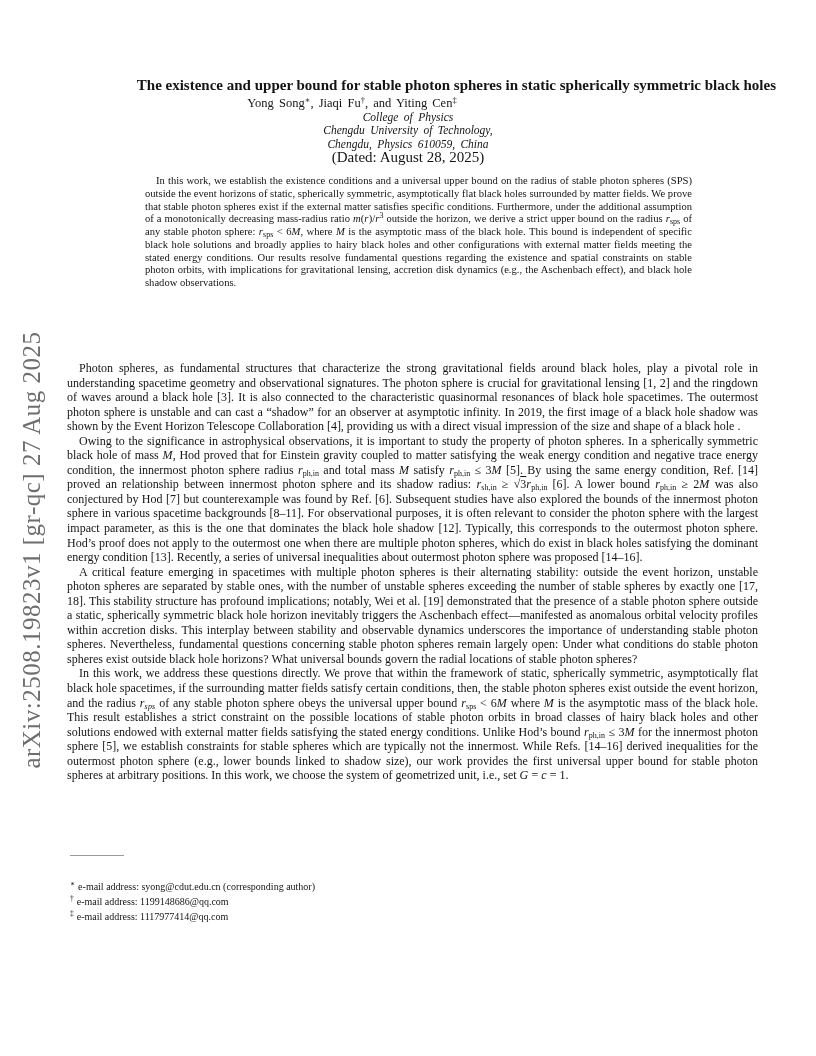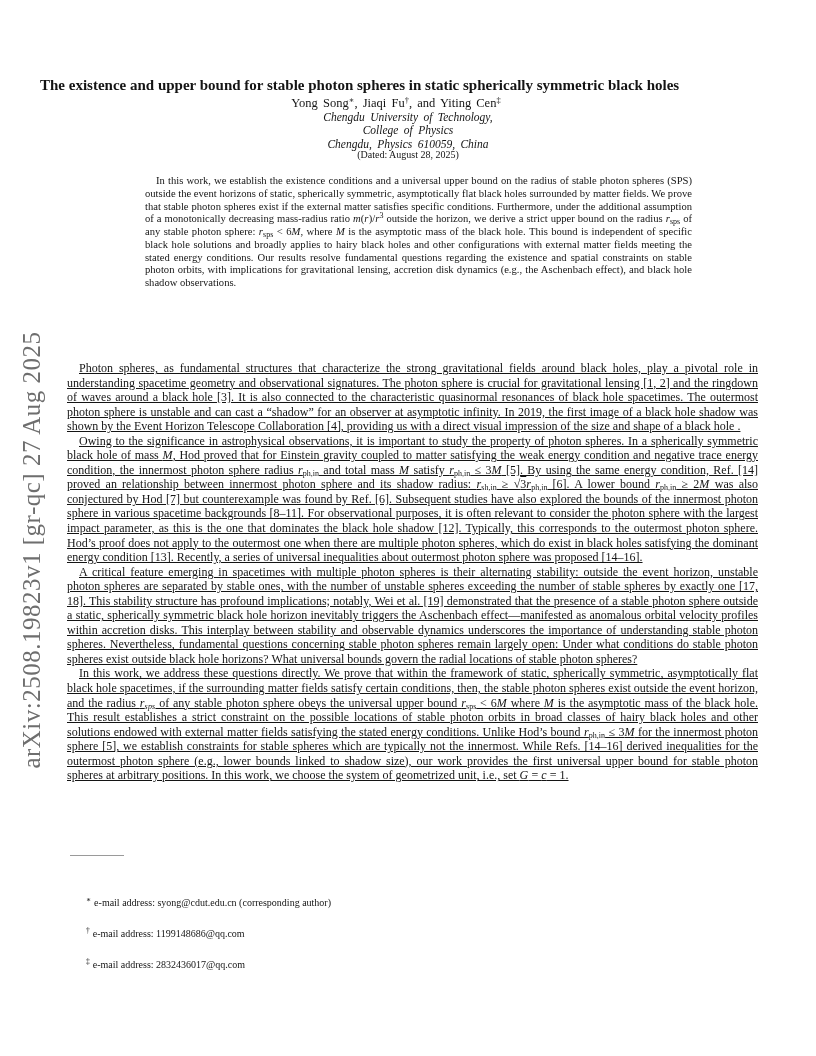--- a/index.html
+++ b/index.html
@@ -26,54 +26,53 @@
     white-space: nowrap;
     font-size: 25px;
     color: #6e6e6e;
     letter-spacing: 0.5px;
   }
   .paper-title {
     position: absolute;
     top: 66px;
     left: 40px;
     width: 736px;
-    text-align: left;
+    text-align: right;
     font-weight: bold;
     font-size: 15px;
     line-height: 19px;
   }
   .authors-line {
     position: absolute;
     top: 96px;
     left: 0;
     width: 704px;
     text-align: center;
     font-size: 12.5px;
     word-spacing: 2px;
-    padding-left: 44px;
   }
   .authors-line sup { font-size: 8.5px; }
   .affiliation-block {
     position: absolute;
     top: 111px;
     left: 0;
     width: 816px;
     text-align: center;
     font-style: italic;
     font-size: 11.5px;
     line-height: 13.3px;
     word-spacing: 2.5px;
   }
   .date-line {
     position: absolute;
     top: 149px;
     left: 0;
     width: 816px;
     text-align: center;
-    font-size: 10px;
+    font-size: 15px;
   }
   .abstract {
     position: absolute;
     top: 175px;
     left: 145px;
     width: 547px;
     font-size: 10.6px;
     line-height: 12.75px;
     text-align: justify;
     text-indent: 11px;
@@ -89,21 +88,20 @@
   }
   .heading-gap { display: inline-block; width: 11px; }
   .body-text {
     position: absolute;
     top: 361px;
     left: 67px;
     width: 691px;
     font-size: 12px;
     line-height: 14.55px;
     text-align: justify;
-    text-decoration: underline;
   }
   .body-text p {
     margin: 0;
     text-indent: 12px;
   }
   sub { font-size: 8px; vertical-align: -2px; line-height: 0; margin-top: 7px; }
   sup { font-size: 8px; vertical-align: 4px; line-height: 0; }
   i { letter-spacing: 0.2px; }
   .sqrt-bar { text-decoration: overline; }
   .footnote-rule {
@@ -115,41 +113,41 @@
     border-top: 1.5px solid #9a9a9a;
   }
   .footnotes {
     position: absolute;
     top: 878px;
     left: 70px;
     width: 560px;
     font-size: 10px;
     line-height: 12.6px;
   }
-  .footnote-line { margin: 16px; }
+  .footnote-line { margin: 0; }
   .footnote-line .marker {
     font-size: 7.5px;
     vertical-align: 3.5px;
     padding-right: 3px;
   }
 </style>
 </head>
 <body>
 
 <div class="page">
 
   <div class="arxiv-stamp">arXiv:2508.19823v1  [gr-qc]  27 Aug 2025</div>
 
   <h1 class="paper-title">The existence and upper bound for stable photon spheres in static spherically symmetric black holes</h1>
 
   <div class="authors-line">Yong Song<sup>∗</sup>, Jiaqi Fu<sup>†</sup>, and Yiting Cen<sup>‡</sup></div>
 
   <div class="affiliation-block">
+    <div class="affiliation-line">College of Physics</div>
     <div class="affiliation-line">Chengdu University of Technology,</div>
-    <div class="affiliation-line">College of Physics</div>
     <div class="affiliation-line">Chengdu, Physics 610059, China</div>
   </div>
 
   <div class="date-line">(Dated: August 28, 2025)</div>
 
   <div class="abstract">In this work, we establish the existence conditions and a universal upper bound on the radius of stable photon spheres (SPS) outside the event horizons of static, spherically symmetric, asymptotically flat black holes surrounded by matter fields. We prove that stable photon spheres exist if the external matter satisfies specific conditions. Furthermore, under the additional assumption of a monotonically decreasing mass-radius ratio <i>m</i>(<i>r</i>)/<i>r</i><sup>3</sup> outside the horizon, we derive a strict upper bound on the radius <i>r</i><sub>sps</sub> of any stable photon sphere: <i>r</i><sub>sps</sub> &lt; 6<i>M</i>, where <i>M</i> is the asymptotic mass of the black hole. This bound is independent of specific black hole solutions and broadly applies to hairy black holes and other configurations with external matter fields meeting the stated energy conditions. Our results resolve fundamental questions regarding the existence and spatial constraints on stable photon orbits, with implications for gravitational lensing, accretion disk dynamics (e.g., the Aschenbach effect), and black hole shadow observations.</div>
 
 
   <div class="body-text">
     <p>Photon spheres, as fundamental structures that characterize the strong gravitational fields around black holes, play a pivotal role in understanding spacetime geometry and observational signatures. The photon sphere is crucial for gravitational lensing [1, 2] and the ringdown of waves around a black hole [3]. It is also connected to the characteristic quasinormal resonances of black hole spacetimes. The outermost photon sphere is unstable and can cast a “shadow” for an observer at asymptotic infinity. In 2019, the first image of a black hole shadow was shown by the Event Horizon Telescope Collaboration [4], providing us with a direct visual impression of the size and shape of a black hole .</p>
@@ -161,17 +159,17 @@
   <div class="footnote-rule"></div>
 
   <div class="footnotes">
     <p class="footnote-line">
       <span class="marker">∗</span><span>e-mail address: syong@cdut.edu.cn (corresponding author)</span>
     </p>
     <p class="footnote-line">
       <span class="marker">†</span><span>e-mail address: 1199148686@qq.com</span>
     </p>
     <p class="footnote-line">
-      <span class="marker">‡</span><span>e-mail address: 2832436017@qq.com</span>
+      <span class="marker">‡</span><span>e-mail address: 1117977414@qq.com</span>
     </p>
   </div>
 
 </div>
 
 </body></html>

